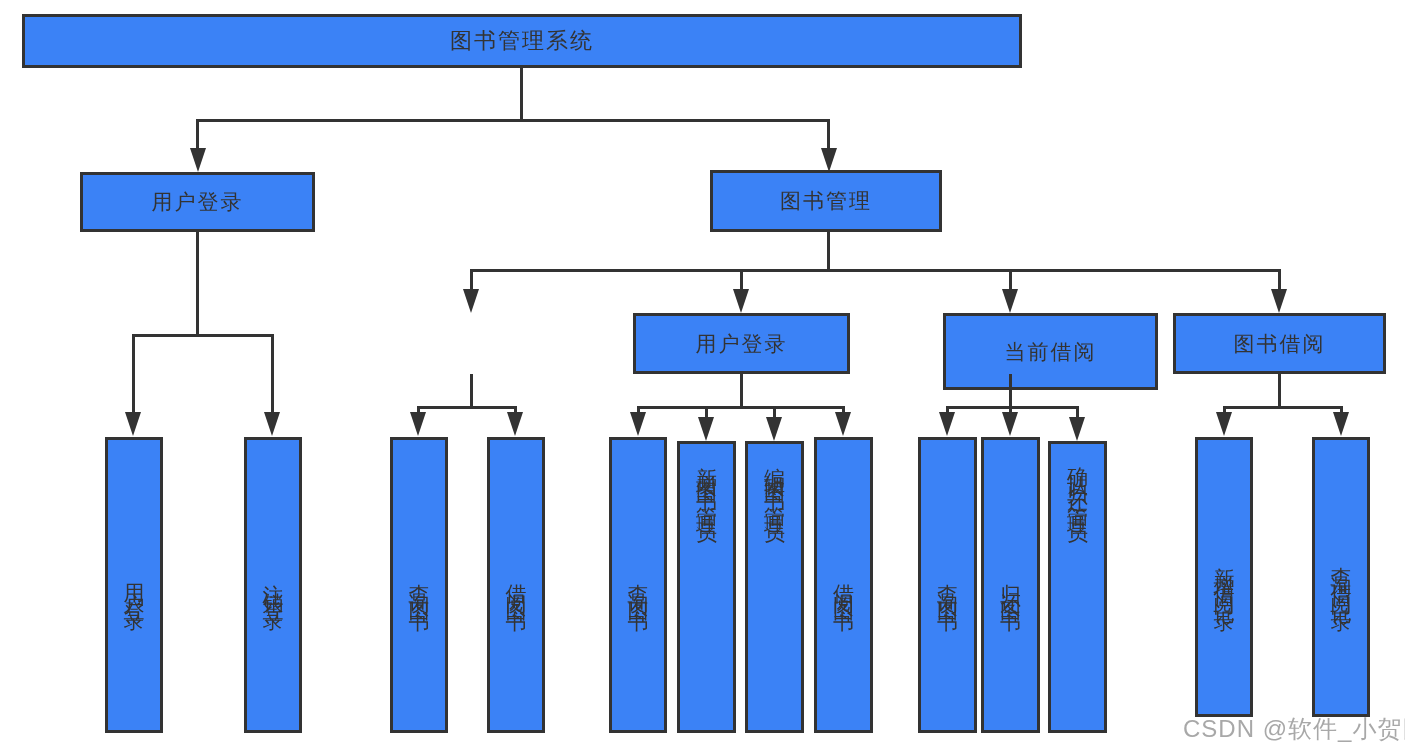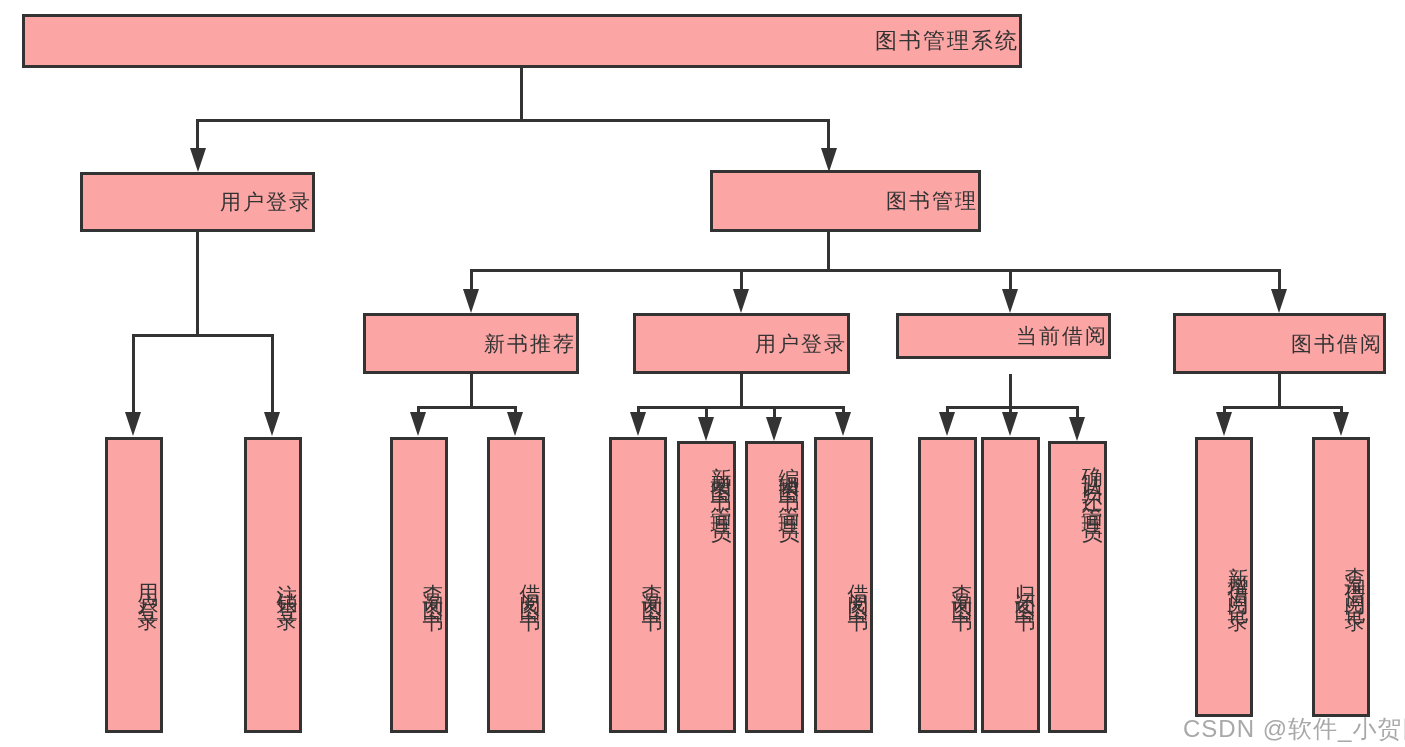--- a/index.html
+++ b/index.html
@@ -1,19 +1,19 @@
 <!DOCTYPE html>
 <html><head>
 <meta charset="utf-8">
 <style>
   html,body{margin:0;padding:0;background:#fff;}
   #stage{position:relative;width:1405px;height:747px;background:#fff;overflow:hidden;
          font-family:"Liberation Sans",sans-serif;color:#333;}
-  .box{position:absolute;border:3px solid #333;background:#fca5a5;box-sizing:border-box;
-       display:flex;align-items:center;justify-content:flex-end;}
+  .box{position:absolute;border:3px solid #333;background:#3b82f6;box-sizing:border-box;
+       display:flex;align-items:center;justify-content:center;}
   .hbox span{font-size:21px;letter-spacing:2px;white-space:nowrap;}
   .root span{font-size:22px;letter-spacing:2px;}
   .vbox span{writing-mode:vertical-rl;text-orientation:mixed;font-size:21px;
              letter-spacing:9px;line-height:1.15;white-space:nowrap;}
   .valign-top{align-items:flex-start;}
   .valign-top span{padding-top:6px;letter-spacing:8px;}
   .vl{position:absolute;width:3px;background:#333;}
   .hl{position:absolute;height:3px;background:#333;}
   .ah{position:absolute;width:0;height:0;border-left:8px solid transparent;
       border-right:8px solid transparent;border-top:24px solid #333;}
@@ -33,21 +33,21 @@
   <div class="vl" style="left:520px;top:68px;height:53px;"></div>
   <div class="hl" style="left:196px;top:119px;width:634px;"></div>
   <div class="vl" style="left:196px;top:119px;height:32px;"></div>
   <div class="ah" style="left:190px;top:148px;"></div>
   <div class="vl" style="left:827px;top:119px;height:32px;"></div>
   <div class="ah" style="left:821px;top:148px;"></div>
 
   <div class="box hbox" style="left:80px;top:172px;width:235px;height:60px;">
     <span>用户登录</span>
   </div>
-  <div class="box hbox" style="left:710px;top:170px;width:271px;height:62px;">
+  <div class="box hbox" style="left:710px;top:170px;width:232px;height:62px;">
     <span>图书管理</span>
   </div>
 
   <div class="vl" style="left:196px;top:232px;height:104px;"></div>
   <div class="hl" style="left:132px;top:334px;width:142px;"></div>
   <div class="vl" style="left:132px;top:334px;height:82px;"></div>
   <div class="ah" style="left:125px;top:412px;"></div>
   <div class="vl" style="left:271px;top:334px;height:82px;"></div>
   <div class="ah" style="left:264px;top:412px;"></div>
 
@@ -55,27 +55,24 @@
   <div class="hl" style="left:470px;top:269px;width:810px;"></div>
   <div class="vl" style="left:470px;top:269px;height:22px;"></div>
   <div class="ah" style="left:463px;top:289px;"></div>
   <div class="vl" style="left:740px;top:269px;height:22px;"></div>
   <div class="ah" style="left:733px;top:289px;"></div>
   <div class="vl" style="left:1009px;top:269px;height:22px;"></div>
   <div class="ah" style="left:1002px;top:289px;"></div>
   <div class="vl" style="left:1278px;top:269px;height:22px;"></div>
   <div class="ah" style="left:1271px;top:289px;"></div>
 
-  <div class="box hbox" style="left:363px;top:313px;width:216px;height:61px;">
-    <span>新书推荐</span>
-  </div>
   <div class="box hbox" style="left:633px;top:313px;width:217px;height:61px;">
     <span>用户登录</span>
   </div>
-  <div class="box hbox" style="left:896px;top:313px;width:215px;height:46px;">
+  <div class="box hbox" style="left:943px;top:313px;width:215px;height:77px;">
     <span>当前借阅</span>
   </div>
   <div class="box hbox" style="left:1173px;top:313px;width:213px;height:61px;">
     <span>图书借阅</span>
   </div>
 
   <div class="vl" style="left:470px;top:374px;height:34px;"></div>
   <div class="hl" style="left:417px;top:406px;width:100px;"></div>
   <div class="vl" style="left:417px;top:406px;height:8px;"></div>
   <div class="ah" style="left:410px;top:412px;"></div>

